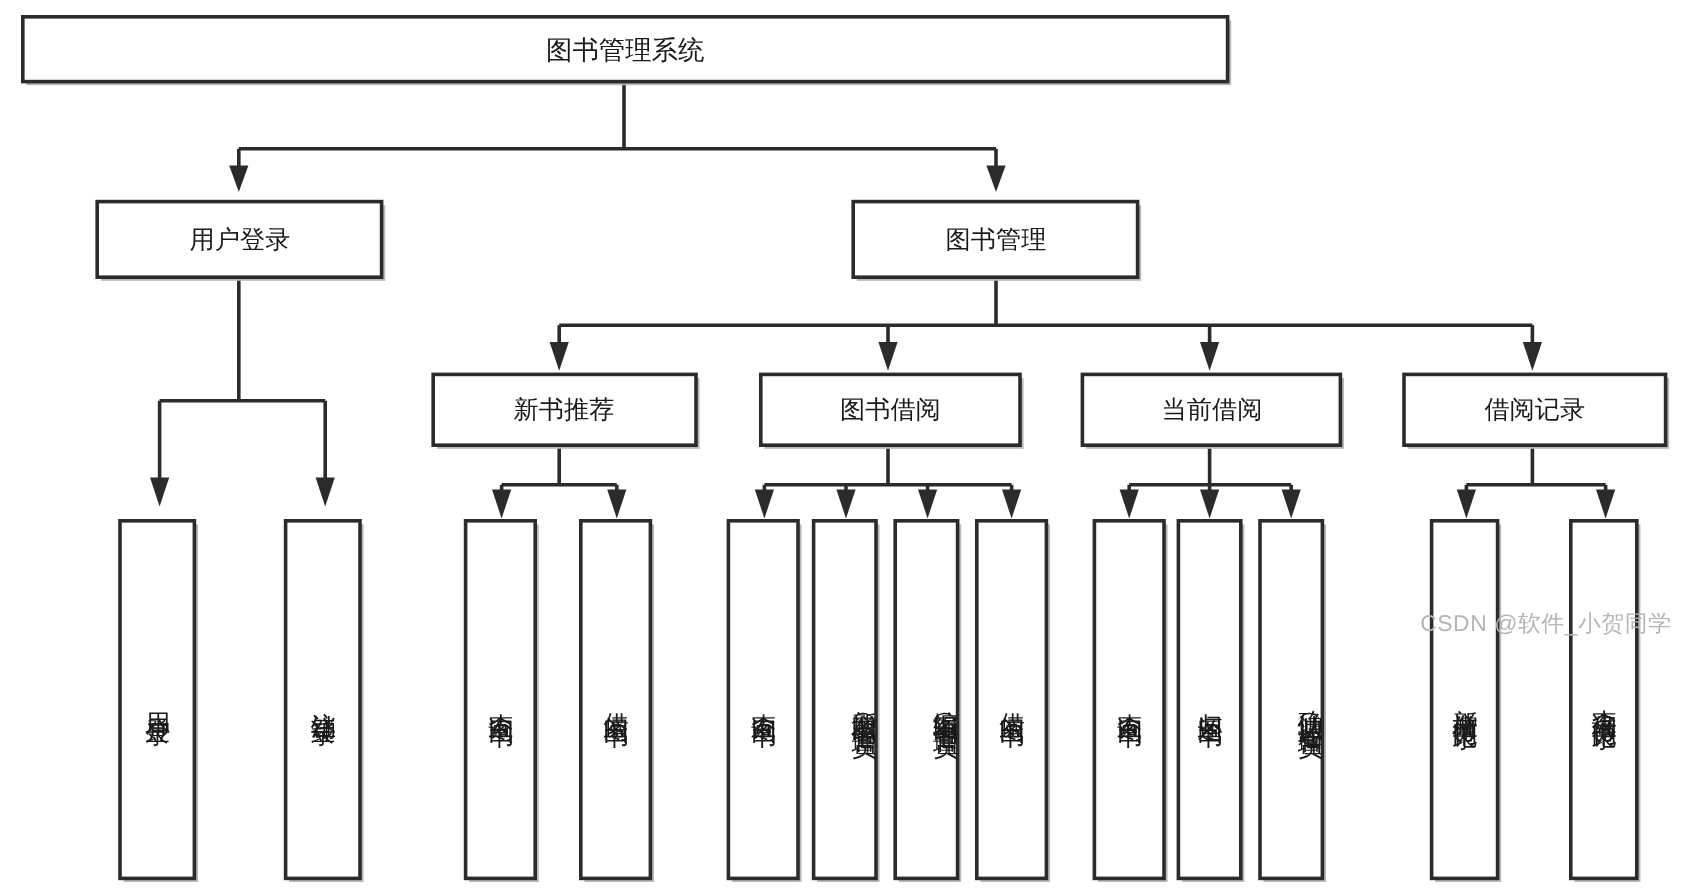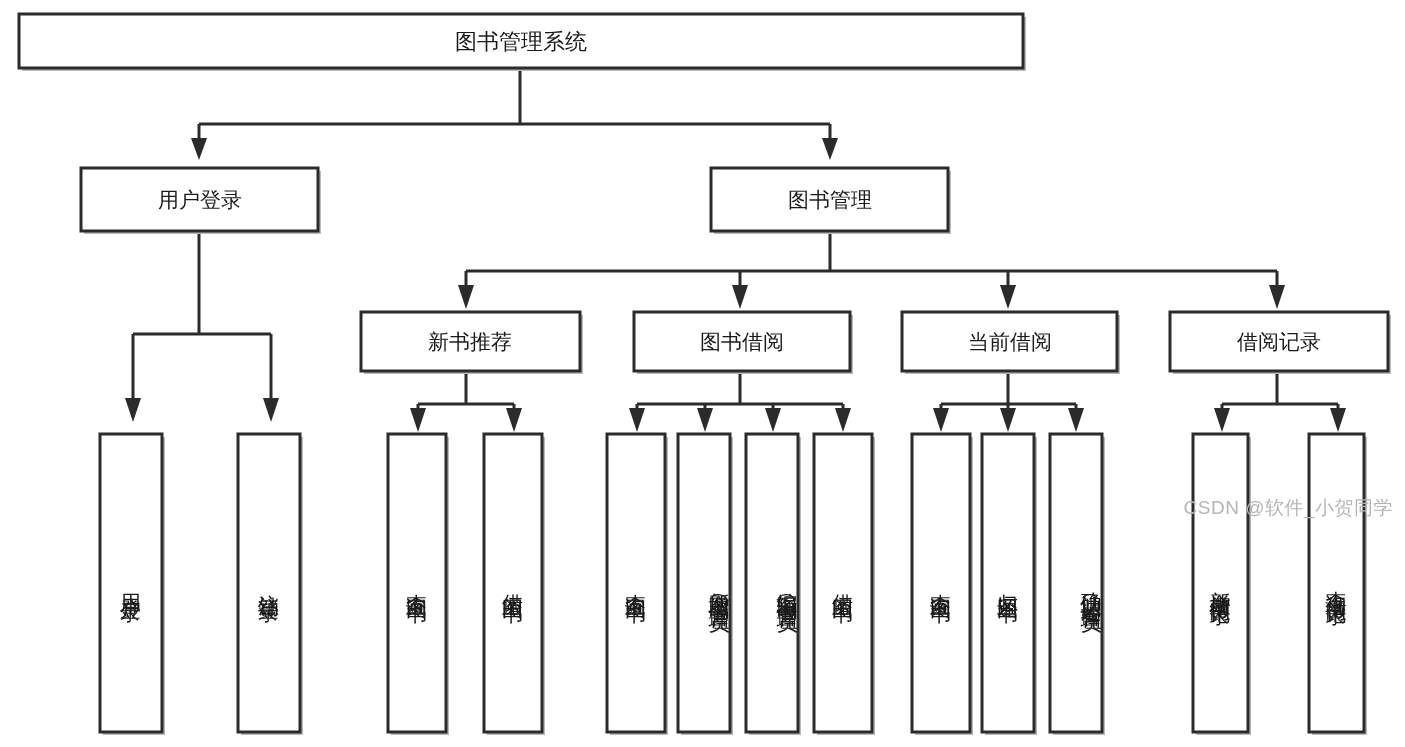--- a/index.html
+++ b/index.html
@@ -68,21 +68,21 @@
     align-items: flex-start;
     justify-content: center;
     pointer-events: none;
   }
   .vlabel.center-start {
     align-items: center;
   }
   .watermark {
     position: absolute;
     right: 12px;
-    bottom: 18px;
+    bottom: 6px;
     font-family: "Liberation Sans", "DejaVu Sans", sans-serif;
     font-size: 19px;
     color: #b5b5b5;
     white-space: nowrap;
     letter-spacing: 0.5px;
     margin-left: 46px;
   }
 </style>
 </head>
 <body>

